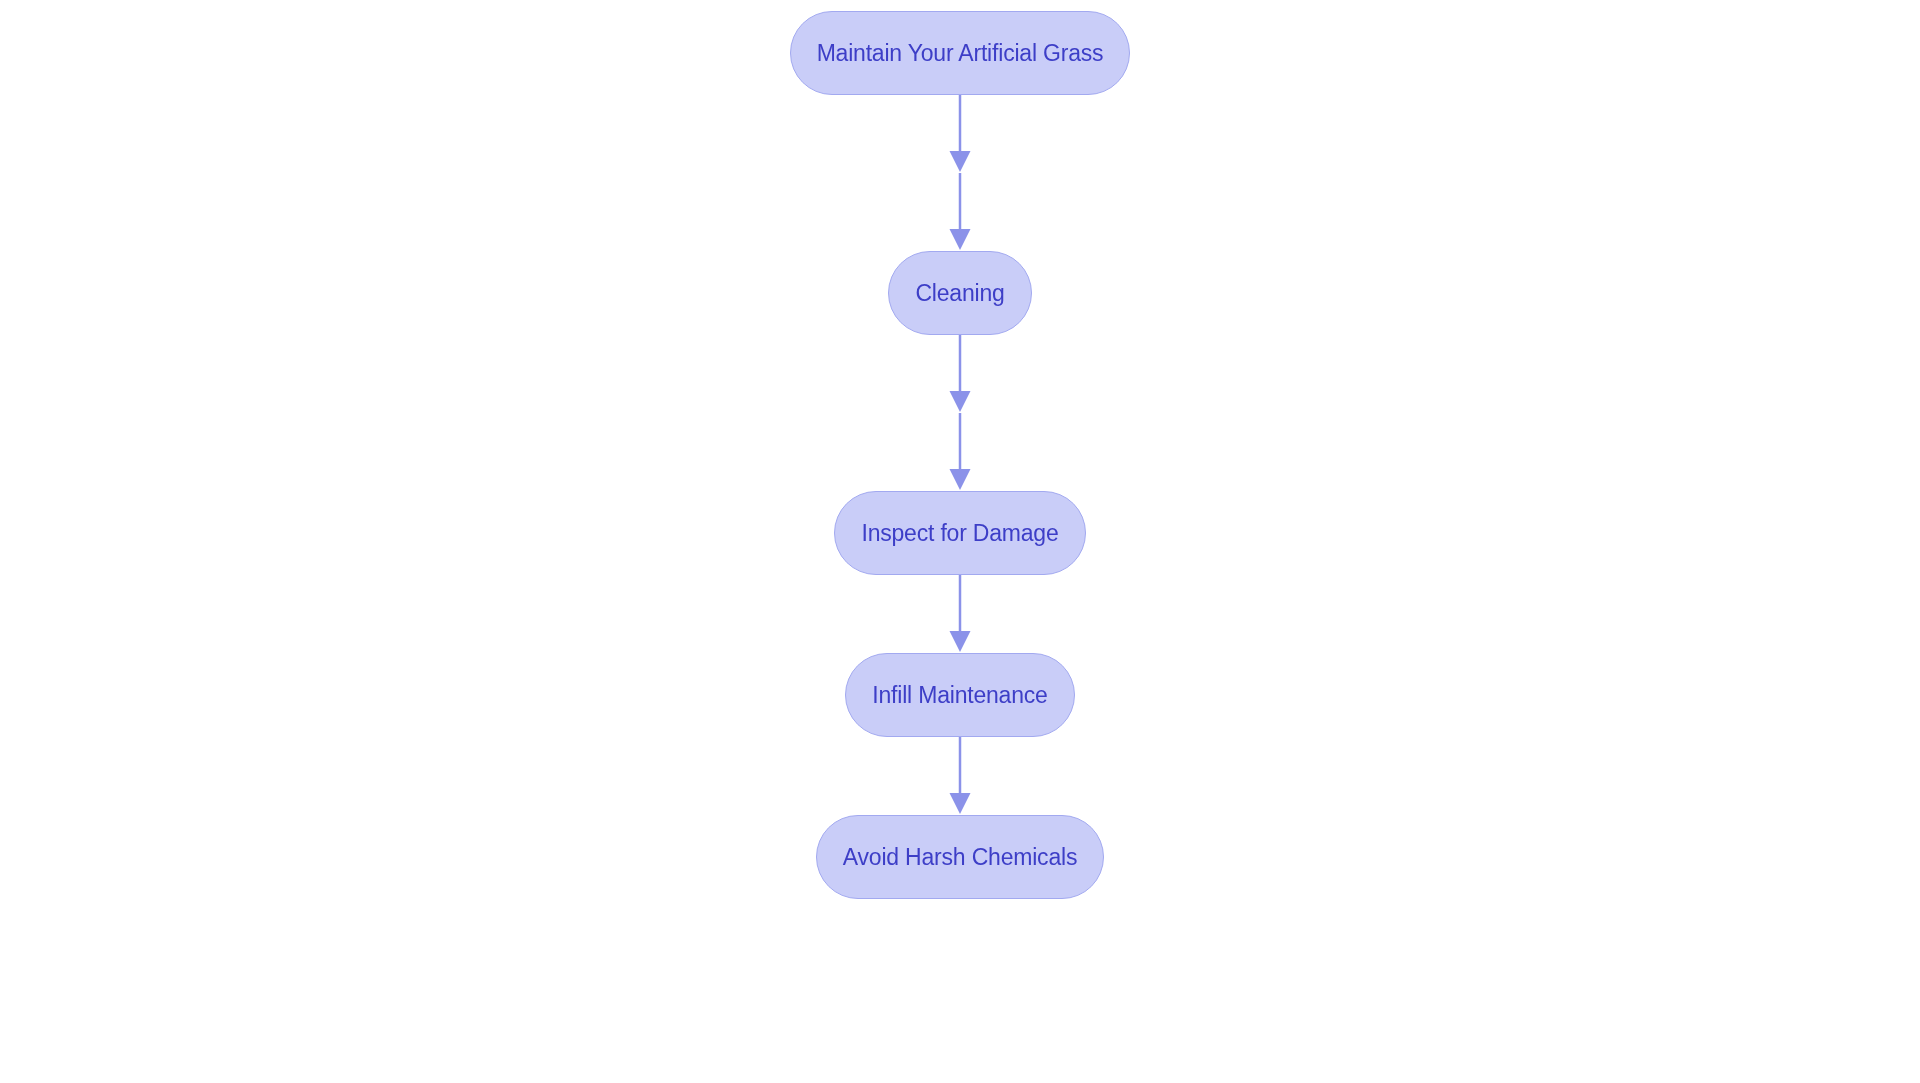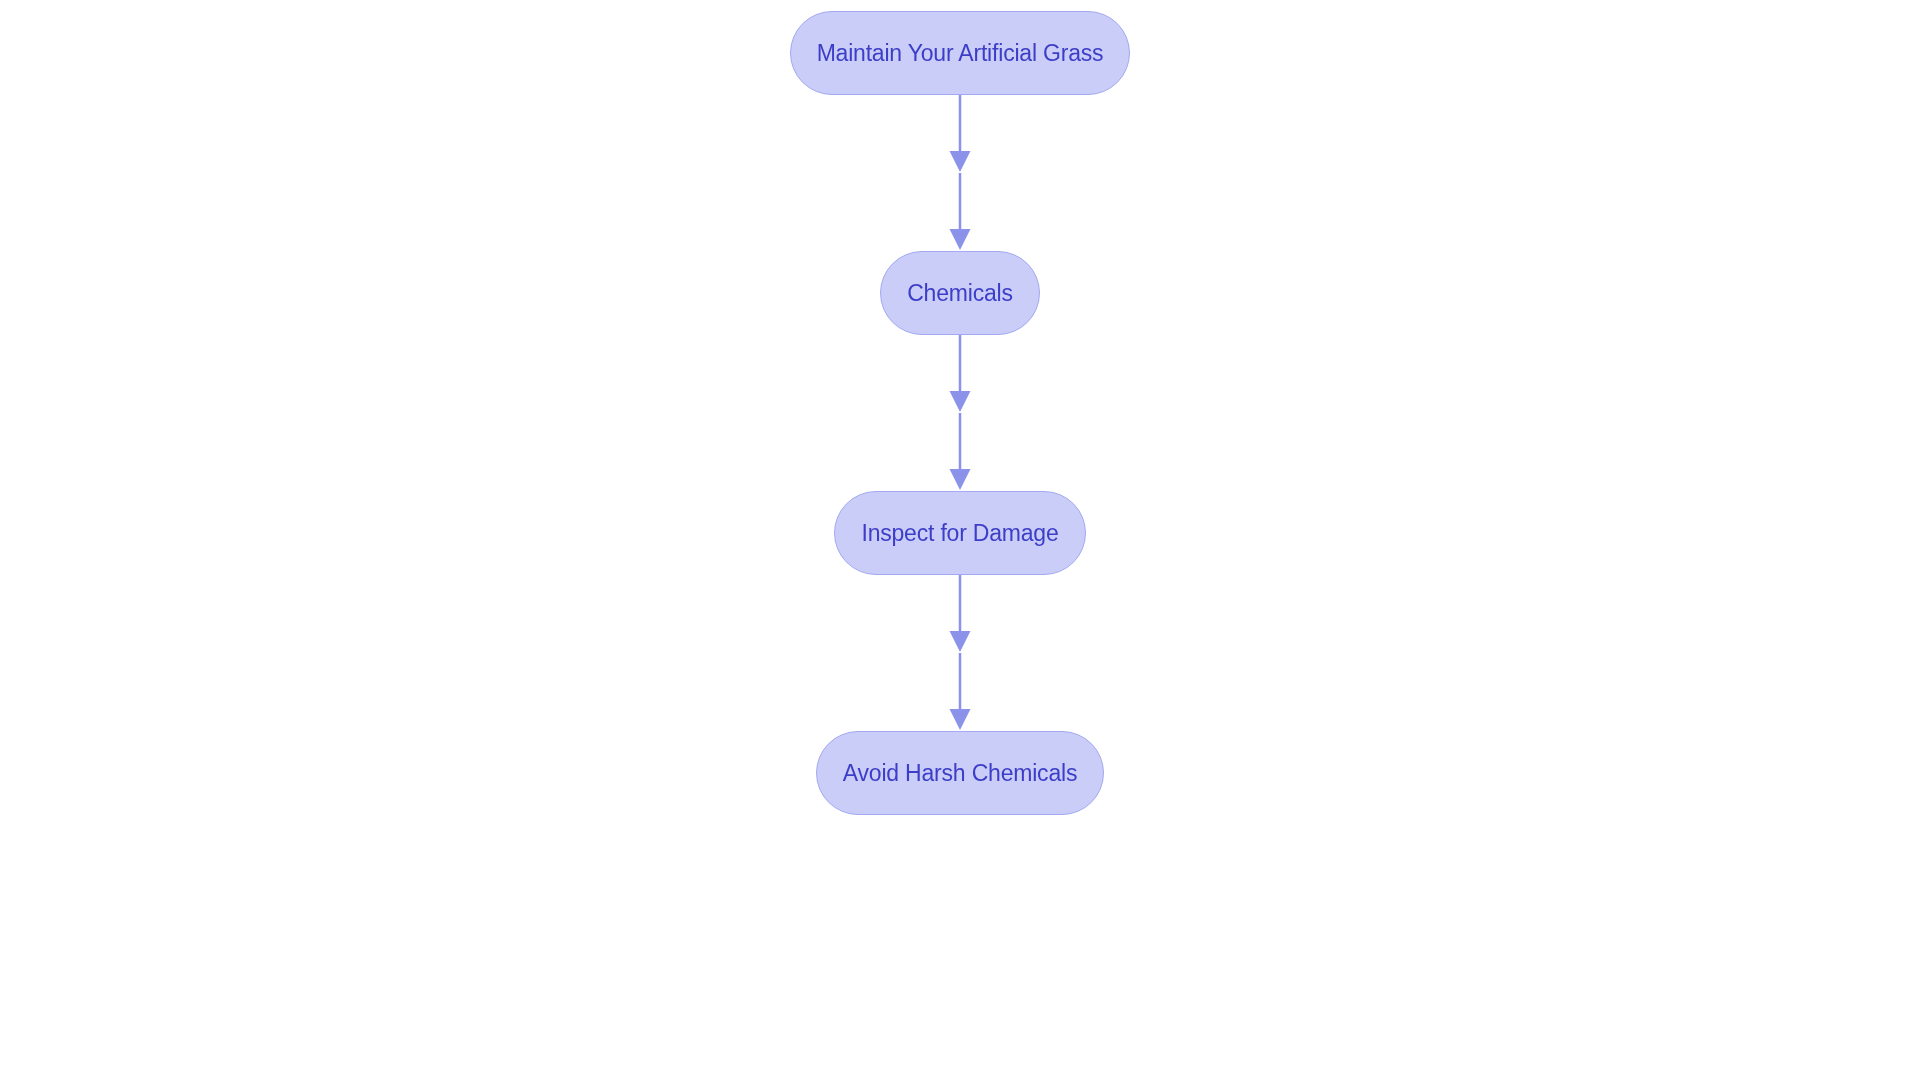--- a/index.html
+++ b/index.html
@@ -74,21 +74,21 @@
 
 
   <div class="connector">
     <svg viewBox="0 0 24 78">
       <line x1="12" y1="0" x2="12" y2="58" stroke="currentColor" stroke-width="2.5"></line>
       <path d="M1.5,56 L22.5,56 L12,77 Z" fill="currentColor"></path>
     </svg>
   </div>
 
   <div class="node node-2">
-    <span>Chemicals</span>
+    <span>Cleaning</span>
   </div>
 
   <div class="connector">
     <svg viewBox="0 0 24 78">
       <line x1="12" y1="0" x2="12" y2="58" stroke="currentColor" stroke-width="2.5"></line>
       <path d="M1.5,56 L22.5,56 L12,77 Z" fill="currentColor"></path>
     </svg>
   </div>
 
 
@@ -103,20 +103,23 @@
     <span>Inspect for Damage</span>
   </div>
 
   <div class="connector">
     <svg viewBox="0 0 24 78">
       <line x1="12" y1="0" x2="12" y2="58" stroke="currentColor" stroke-width="2.5"></line>
       <path d="M1.5,56 L22.5,56 L12,77 Z" fill="currentColor"></path>
     </svg>
   </div>
 
+  <div class="node node-5">
+    <span>Infill Maintenance</span>
+  </div>
 
   <div class="connector">
     <svg viewBox="0 0 24 78">
       <line x1="12" y1="0" x2="12" y2="58" stroke="currentColor" stroke-width="2.5"></line>
       <path d="M1.5,56 L22.5,56 L12,77 Z" fill="currentColor"></path>
     </svg>
   </div>
 
   <div class="node node-6">
     <span>Avoid Harsh Chemicals</span>

